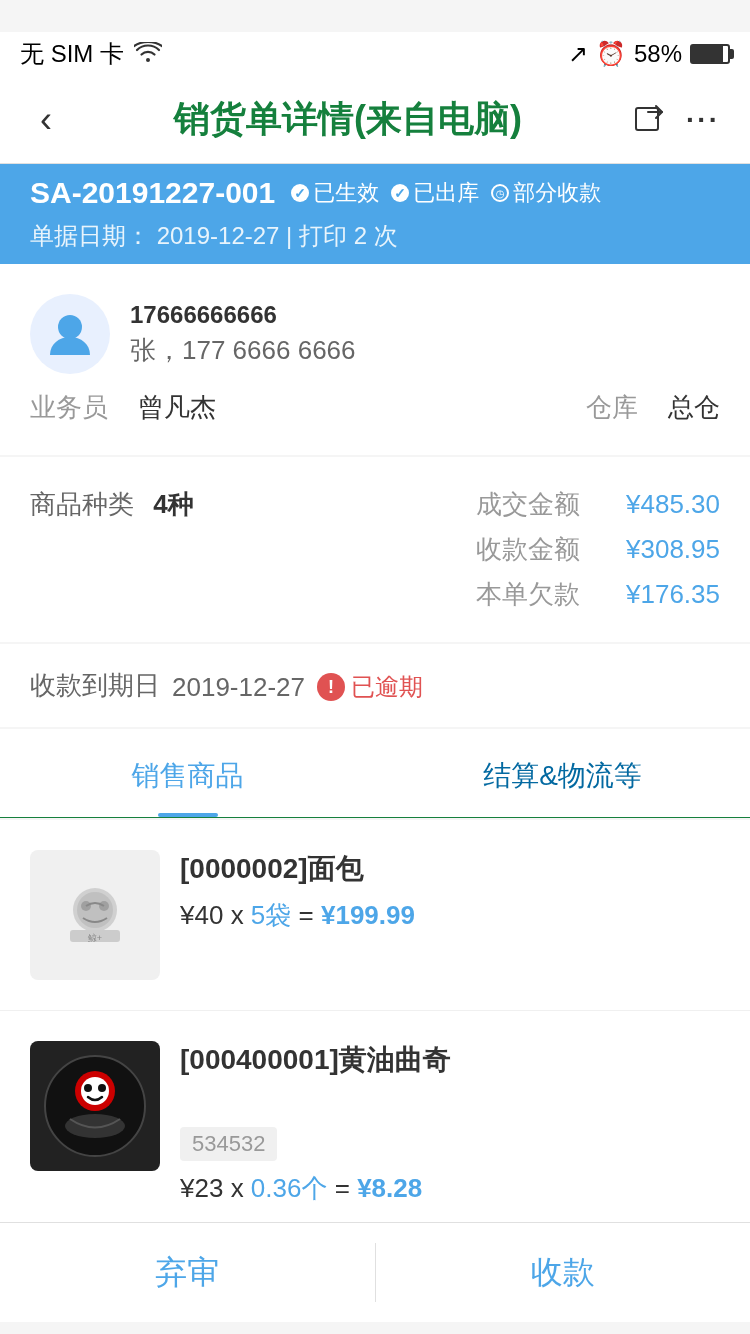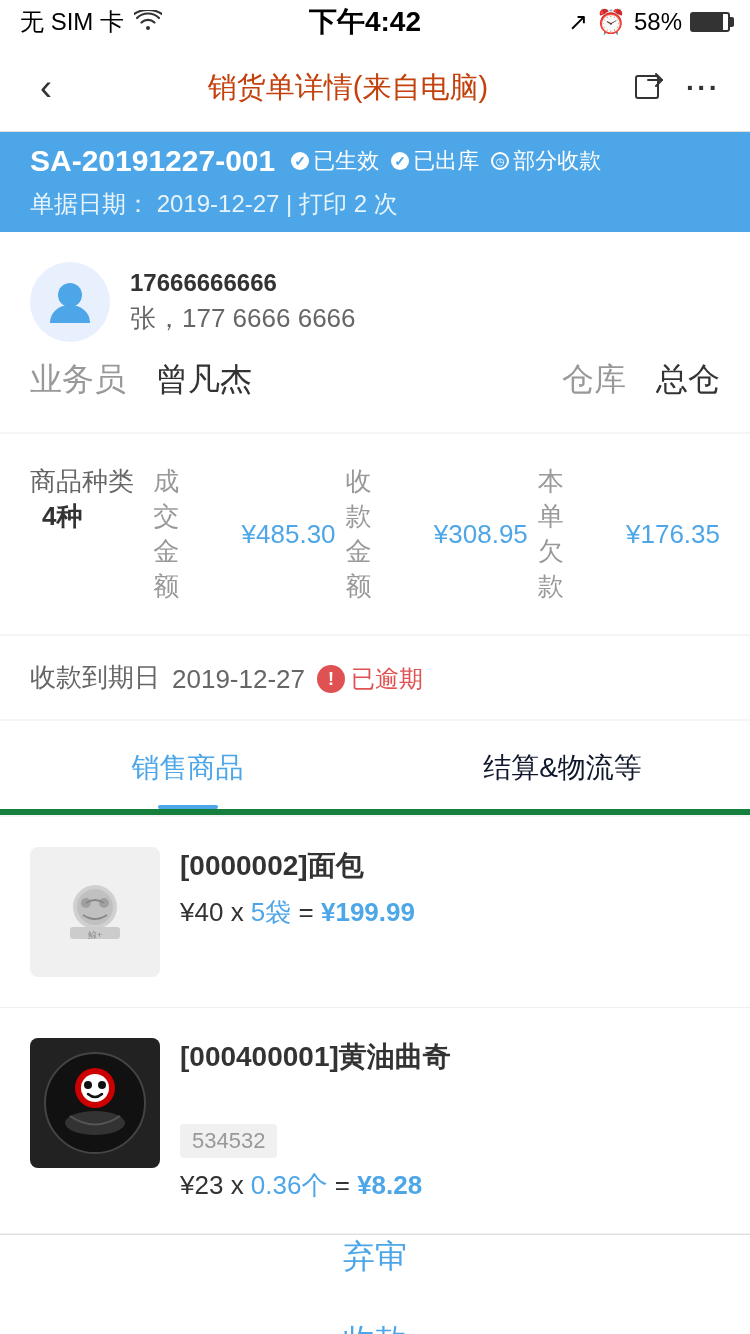--- a/index.html
+++ b/index.html
@@ -15,20 +15,21 @@
     
     .status-bar {
       height: 44px;
       background: #fff;
       display: flex;
       align-items: center;
       justify-content: space-between;
       padding: 0 20px;
       font-size: 26px;
       font-weight: 500;
+      margin-top: 32px;
     }
     .status-left { display: flex; align-items: center; gap: 10px; font-size: 24px; }
     .status-center { font-size: 28px; font-weight: 600; }
     .status-right { display: flex; align-items: center; gap: 8px; font-size: 24px; }
     .battery-icon {
       display: inline-block;
       width: 40px;
       height: 20px;
       border: 2px solid #333;
       border-radius: 3px;
@@ -57,23 +58,23 @@
       padding: 0 30px;
       border-bottom: 1px solid #e0e0e0;
     }
     .nav-back {
       font-size: 36px;
       color: #333;
       cursor: pointer;
       padding: 10px;
     }
     .nav-title {
-      font-size: 29px;
-      font-weight: 400;
-      color: #c2410c;
+      font-size: 36px;
+      font-weight: 700;
+      color: #15803d;
     }
     .nav-actions {
       display: flex;
       align-items: center;
       gap: 20px;
     }
     .nav-icon {
       font-size: 32px;
       color: #333;
       cursor: pointer;
@@ -165,39 +166,40 @@
       color: #333;
     }
     .customer-sub {
       font-size: 26px;
       color: #666;
       margin-top: 4px;
     }
     .info-row {
       display: flex;
       align-items: center;
-      font-size: 32px;
+      font-size: 26px;
       color: #666;
       gap: 30px;
     }
     .info-label { color: #999; }
     .info-value { color: #333; }
 
     
     .summary-section {
       background: #fff;
       padding: 30px;
       margin-bottom: 2px;
       display: flex;
       justify-content: space-between;
     }
     .summary-left { font-size: 26px; color: #666; }
     .summary-left .count { color: #333; font-weight: 600; }
     .summary-right {
       display: flex;
+      flex-direction: column;
       align-items: flex-end;
       gap: 10px;
     }
     .summary-row {
       display: flex;
       align-items: center;
       gap: 20px;
       font-size: 26px;
     }
     .summary-label { color: #999; }
@@ -234,28 +236,28 @@
       font-weight: 700;
     }
 
     
     .tabs-section {
       background: #fff;
       margin-bottom: 2px;
     }
     .tabs-row {
       display: flex;
-      border-bottom: 6px solid #15803d;
+      border-bottom: 1px solid #15803d;
     }
     .tab-item {
       flex: 1;
       text-align: center;
       padding: 28px 0 22px;
       font-size: 28px;
-      color: #0f172a;
+      color: #0369a1;
       cursor: pointer;
       position: relative;
     }
     .tab-item.active {
       color: #4da6e8;
     }
     .tab-item.active::after {
       content: '';
       position: absolute;
       bottom: 0;
@@ -311,27 +313,26 @@
     .product-price {
       font-size: 26px;
       color: #333;
     }
     .product-price .qty { color: #4da6e8; }
     .product-price .total { color: #4da6e8; font-weight: 600; }
 
     
     .bottom-bar {
       position: fixed;
-      bottom: 0;
+      bottom: 12px;
       width: 750px;
       height: 100px;
       background: #fff;
       border-top: 1px solid #e0e0e0;
       display: flex;
-      flex-direction: column;
     }
     .bottom-btn {
       flex: 1;
       display: flex;
       align-items: center;
       justify-content: center;
       font-size: 32px;
       cursor: pointer;
     }
     .bottom-btn.cancel { color: #4da6e8; }
@@ -350,21 +351,20 @@
     <span>无 SIM 卡</span>
     <span>
       <svg width="28" height="20" viewBox="0 0 28 20" fill="none">
         <path d="M14 16a2 2 0 1 1 0 4 2 2 0 0 1 0-4z" fill="#333"></path>
         <path d="M7.5 12.5C9.2 10.8 11.5 9.8 14 9.8s4.8 1 6.5 2.7" stroke="#333" stroke-width="2.2" fill="none" stroke-linecap="round"></path>
         <path d="M3 8C5.8 5.2 9.7 3.5 14 3.5s8.2 1.7 11 4.5" stroke="#333" stroke-width="2.2" fill="none" stroke-linecap="round"></path>
         <path d="M0 4C3.6 1.5 8.6 0 14 0s10.4 1.5 14 4" stroke="#333" stroke-width="2.2" fill="none" stroke-linecap="round"></path>
       </svg>
     </span>
   </div>
-  <div class="status-center">下午4:42</div>
   <div class="status-right">
     <span>↗</span>
     <span>⏰</span>
     <span>58%</span>
     <span class="battery-icon"></span>
   </div>
 </div>
 
 <div class="nav-bar">
   <span class="nav-back">‹</span>

